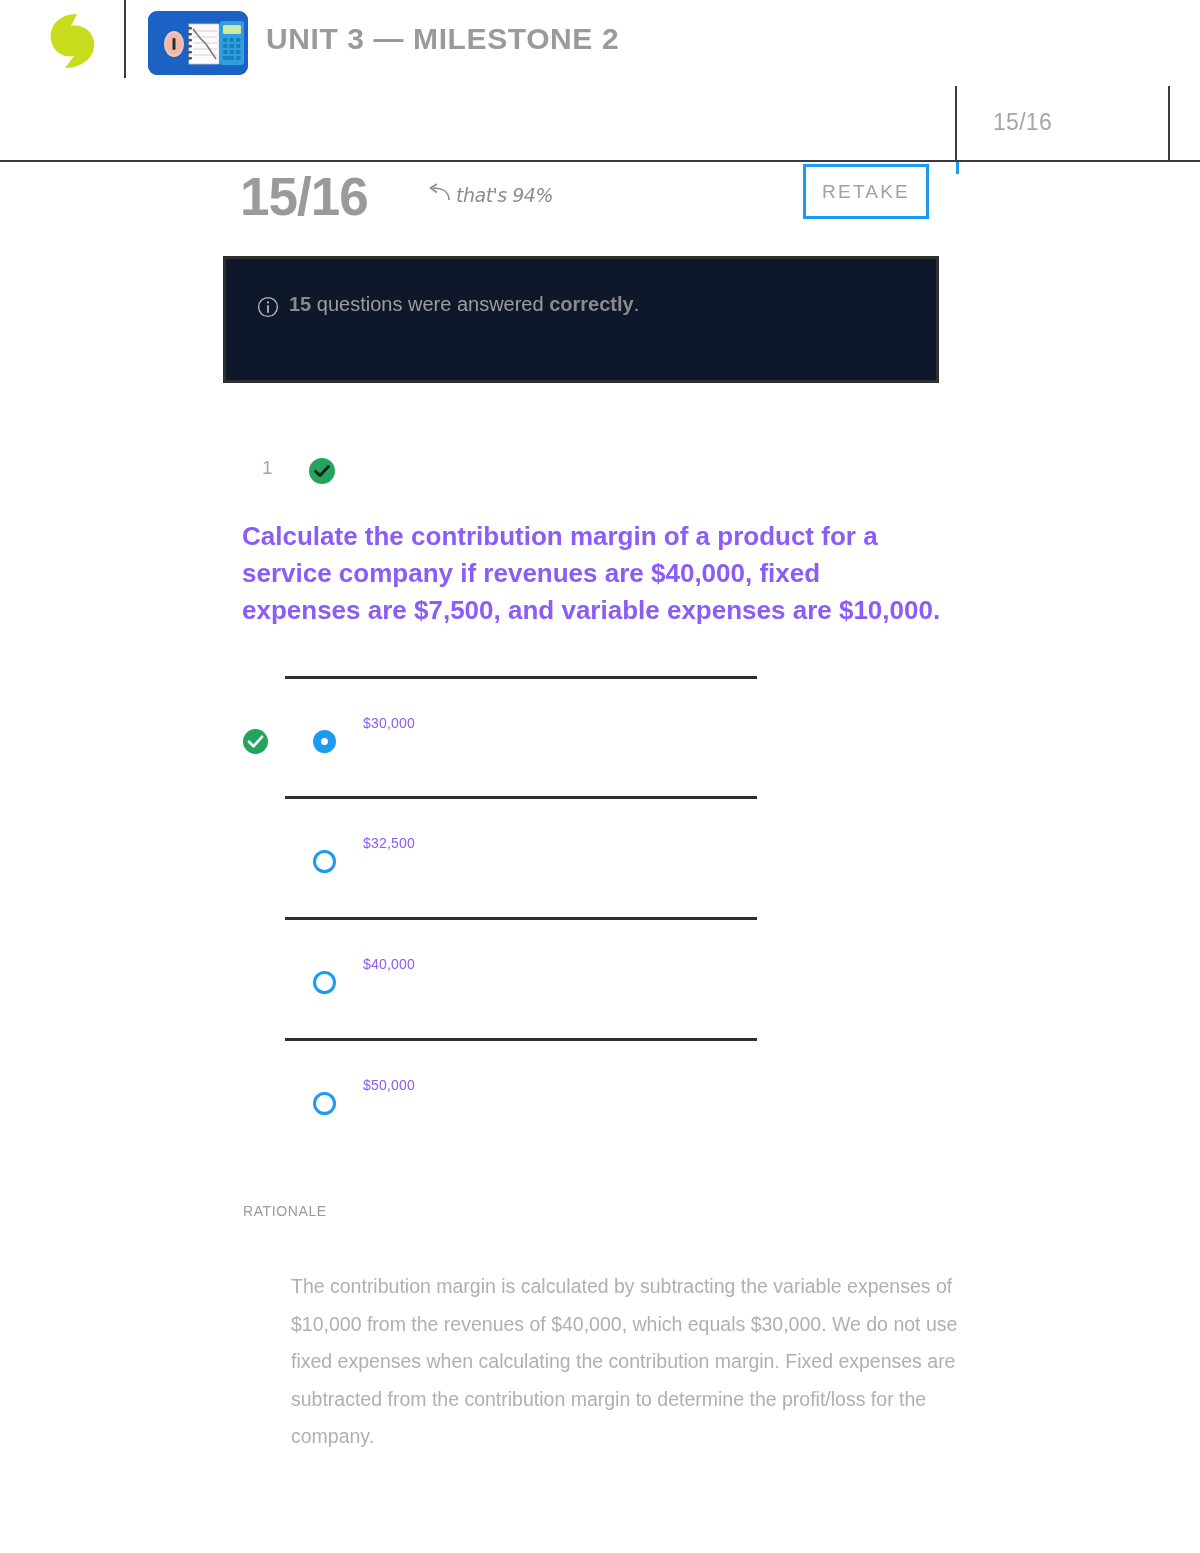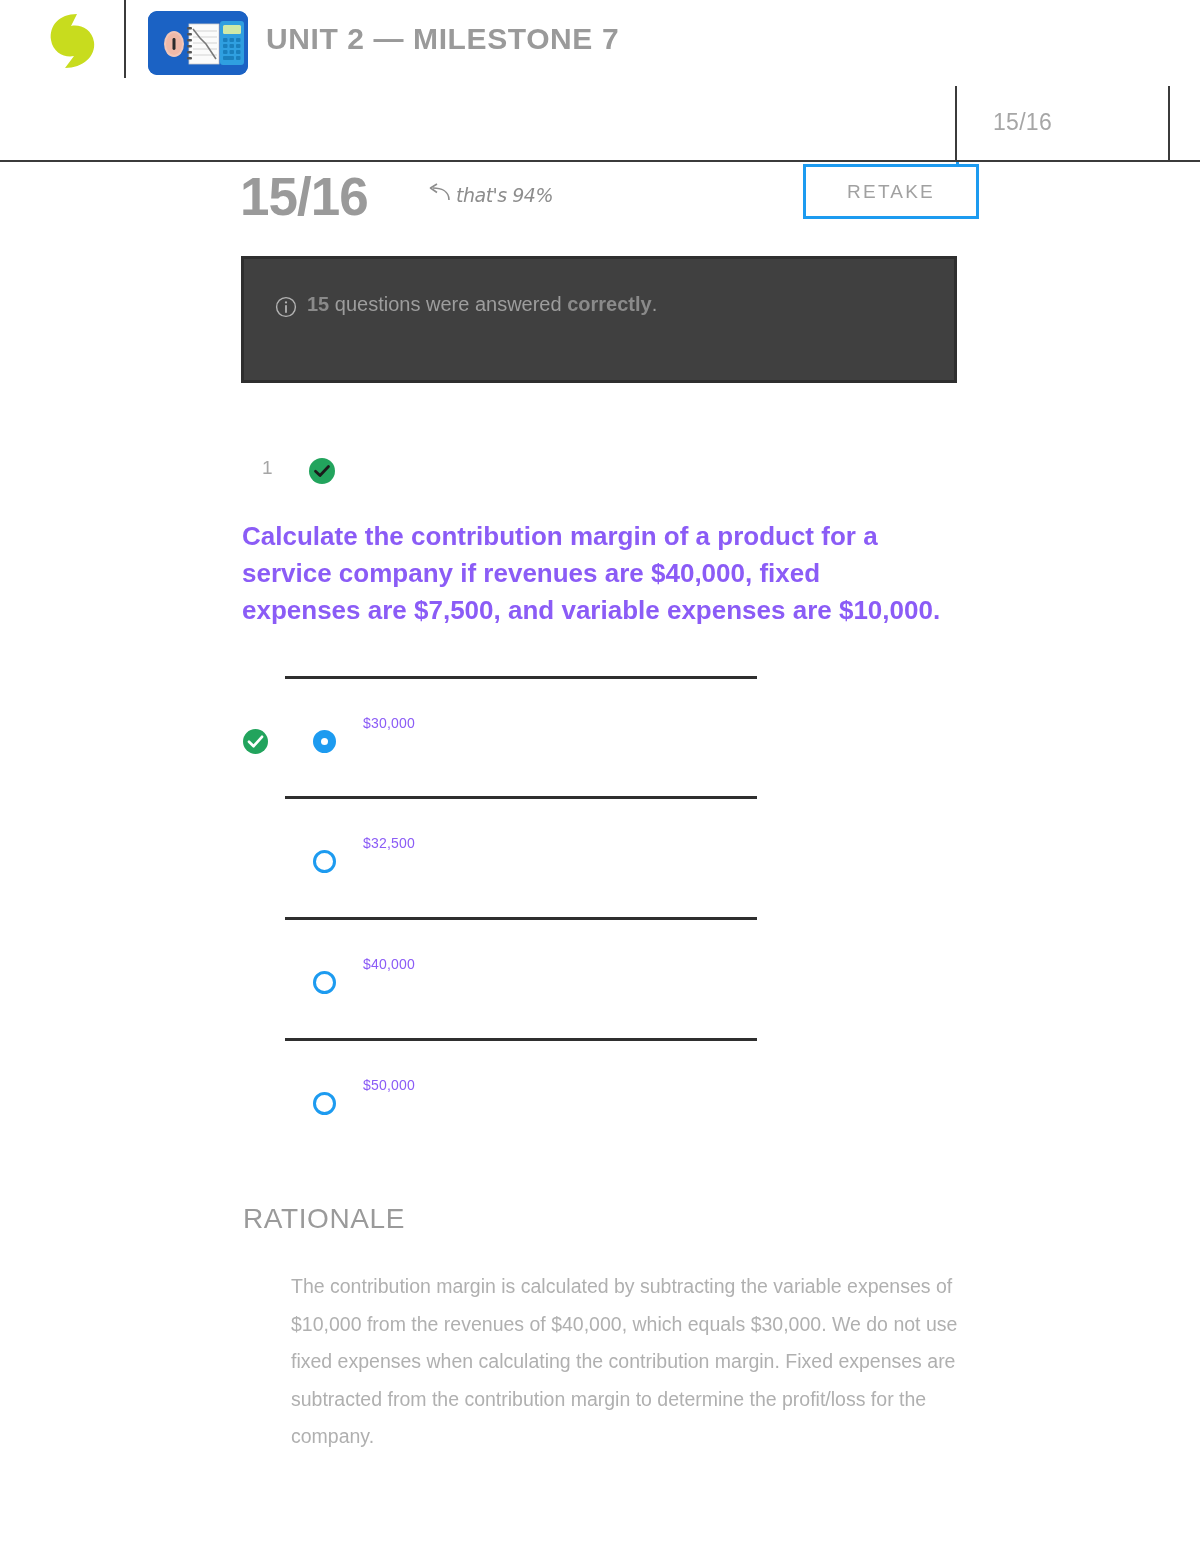--- a/index.html
+++ b/index.html
@@ -106,40 +106,40 @@
   .hand-note-text {
     font-family: "DejaVu Sans", sans-serif;
     font-size: 19px;
     color: #8d8d8d;
     font-style: italic;
     letter-spacing: -0.5px;
   }
   .retake-btn {
     position: absolute;
     left: 803px; top: 164px;
-    width: 176px; height: 55px;
+    width: 126px; height: 55px;
     border: 3px solid #1d9bf0;
     background: #ffffff;
     display: flex;
     align-items: center;
     justify-content: center;
   }
   .retake-label {
     font-size: 19px;
     color: #a1a1a1;
     letter-spacing: 2.2px;
   }
 
   
   .info-box {
     position: absolute;
-    left: 241px; top: 256px;
+    left: 223px; top: 256px;
     width: 716px; height: 127px;
     border: 3px solid #2f2f2f;
-    background: #404040;
+    background: #0f172a;
   }
   .info-icon {
     position: absolute;
     left: 31px; top: 37px;
     width: 22px; height: 22px;
   }
   .info-line1 {
     position: absolute;
     left: 63px; top: 34px;
     font-size: 20px;
@@ -226,21 +226,21 @@
     left: 363px; top: 39px;
     font-size: 14px;
     color: #8b5cf6;
     letter-spacing: 0.2px;
   }
 
   
   .rationale-head {
     position: absolute;
     left: 243px; top: 1203px;
-    font-size: 28px;
+    font-size: 14px;
     color: #9a9a9a;
     letter-spacing: 0.6px;
   }
   .rationale-body {
     position: absolute;
     left: 243px; top: 1268px;
     width: 690px;
     font-size: 19.5px;
     line-height: 37.5px;
     color: #b0b0b0;
@@ -299,21 +299,21 @@
           <rect x="88" y="33" width="4.5" height="4" rx="1"></rect>
           <rect x="75" y="39" width="4.5" height="4" rx="1"></rect>
           <rect x="81.5" y="39" width="4.5" height="4" rx="1"></rect>
           <rect x="88" y="39" width="4.5" height="4" rx="1"></rect>
           <rect x="75" y="45" width="11" height="4" rx="1"></rect>
           <rect x="88" y="45" width="4.5" height="4" rx="1"></rect>
         </g>
       </svg>
     </div>
 
-    <div class="header-title">UNIT 2 — MILESTONE 7</div>
+    <div class="header-title">UNIT 3 — MILESTONE 2</div>
 
     <div class="score-cell">
       <div class="vrule-l"></div>
       <div class="vrule-r"></div>
       <div class="score-cell-text">15/16</div>
     </div>
 
     <div class="header-rule"></div>
     <div class="blue-tick"></div>
   </div>

